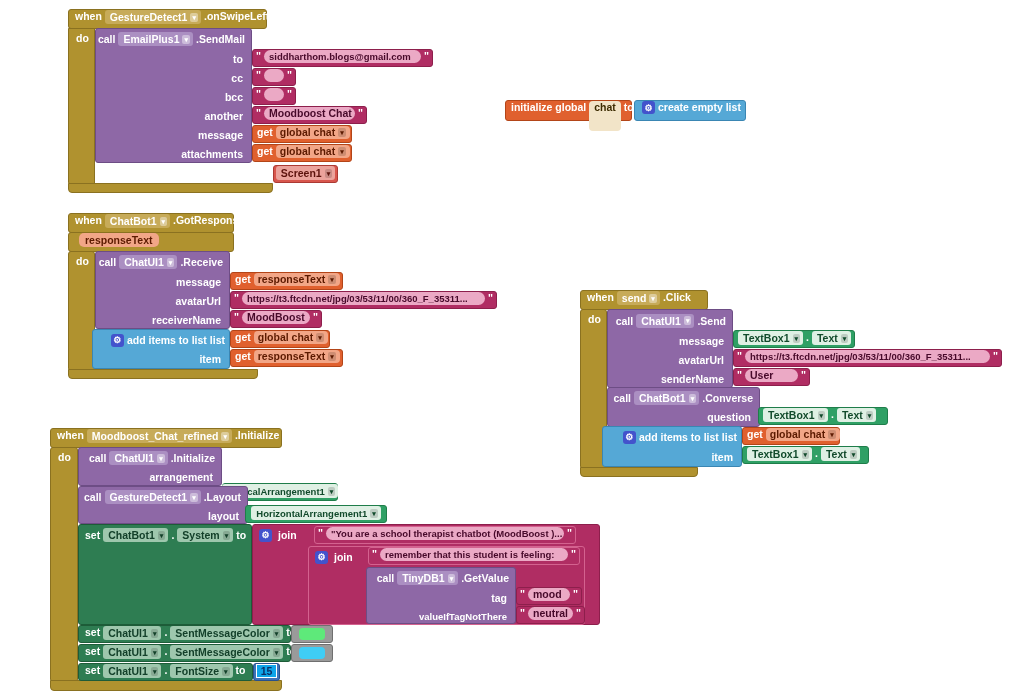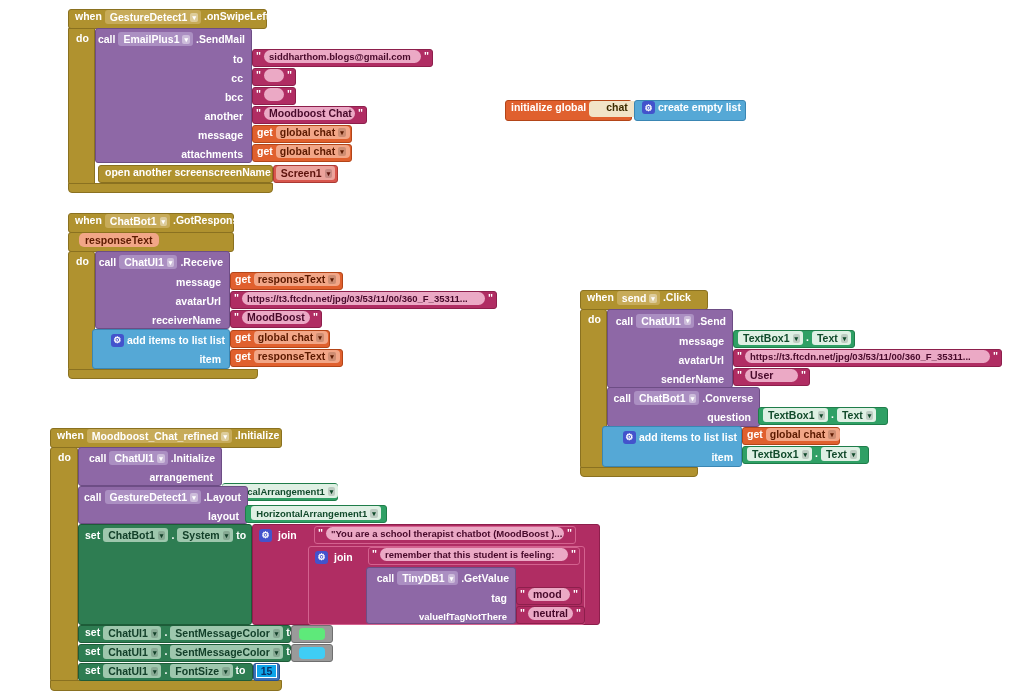--- a/index.html
+++ b/index.html
@@ -124,34 +124,30 @@
       </span>
   </div>
   <div class="b orange" style="left:252px;top:144px;width:100px;height:18px;padding:0 4px;gap:3px;">
     <span>get</span>
     <span class="f-orange" style="height:13px;line-height:13px;display:inline-flex;align-items:center;gap:3px;padding:0 4px;">
         <span>global chat</span>
         <span class="caret" style="background:rgba(0,0,0,.15);">▾</span>
       </span>
   </div>
 
-  <div class="b gold" style="left:98px;top:165px;width:175px;height:18px;padding:0 6px;justify-content:space-between;">
-    <span>open another screen</span>
-    <span>screenName</span>
-  </div>
   <div class="b redb" style="left:273px;top:165px;width:65px;height:18px;justify-content:center;">
     <span class="dd dd-red">
         <span>Screen1</span>
         <span class="caret" style="background:rgba(0,0,0,.15);">▾</span>
       </span>
   </div>
 
   <div class="b orange" style="left:505px;top:100px;width:127px;height:21px;padding:0 5px;gap:3px;">
     <span>initialize global</span>
-    <span class="f-beige" style="height:16px;line-height:13px;padding:0 17px;">chat</span>
+    <span class="f-beige" style="height:30px;line-height:13px;padding:0 5px;">chat</span>
     <span>to</span>
   </div>
   <div class="b bluel" style="left:634px;top:100px;width:112px;height:21px;padding:0 4px;">
     <span class="gear">⚙</span>
     <span>create empty list</span>
   </div>
 
   <div class="b gold" style="left:68px;top:213px;width:166px;height:20px;padding:0 6px;gap:3px;">
     <span>when</span>
     <span class="dd dd-gold">

